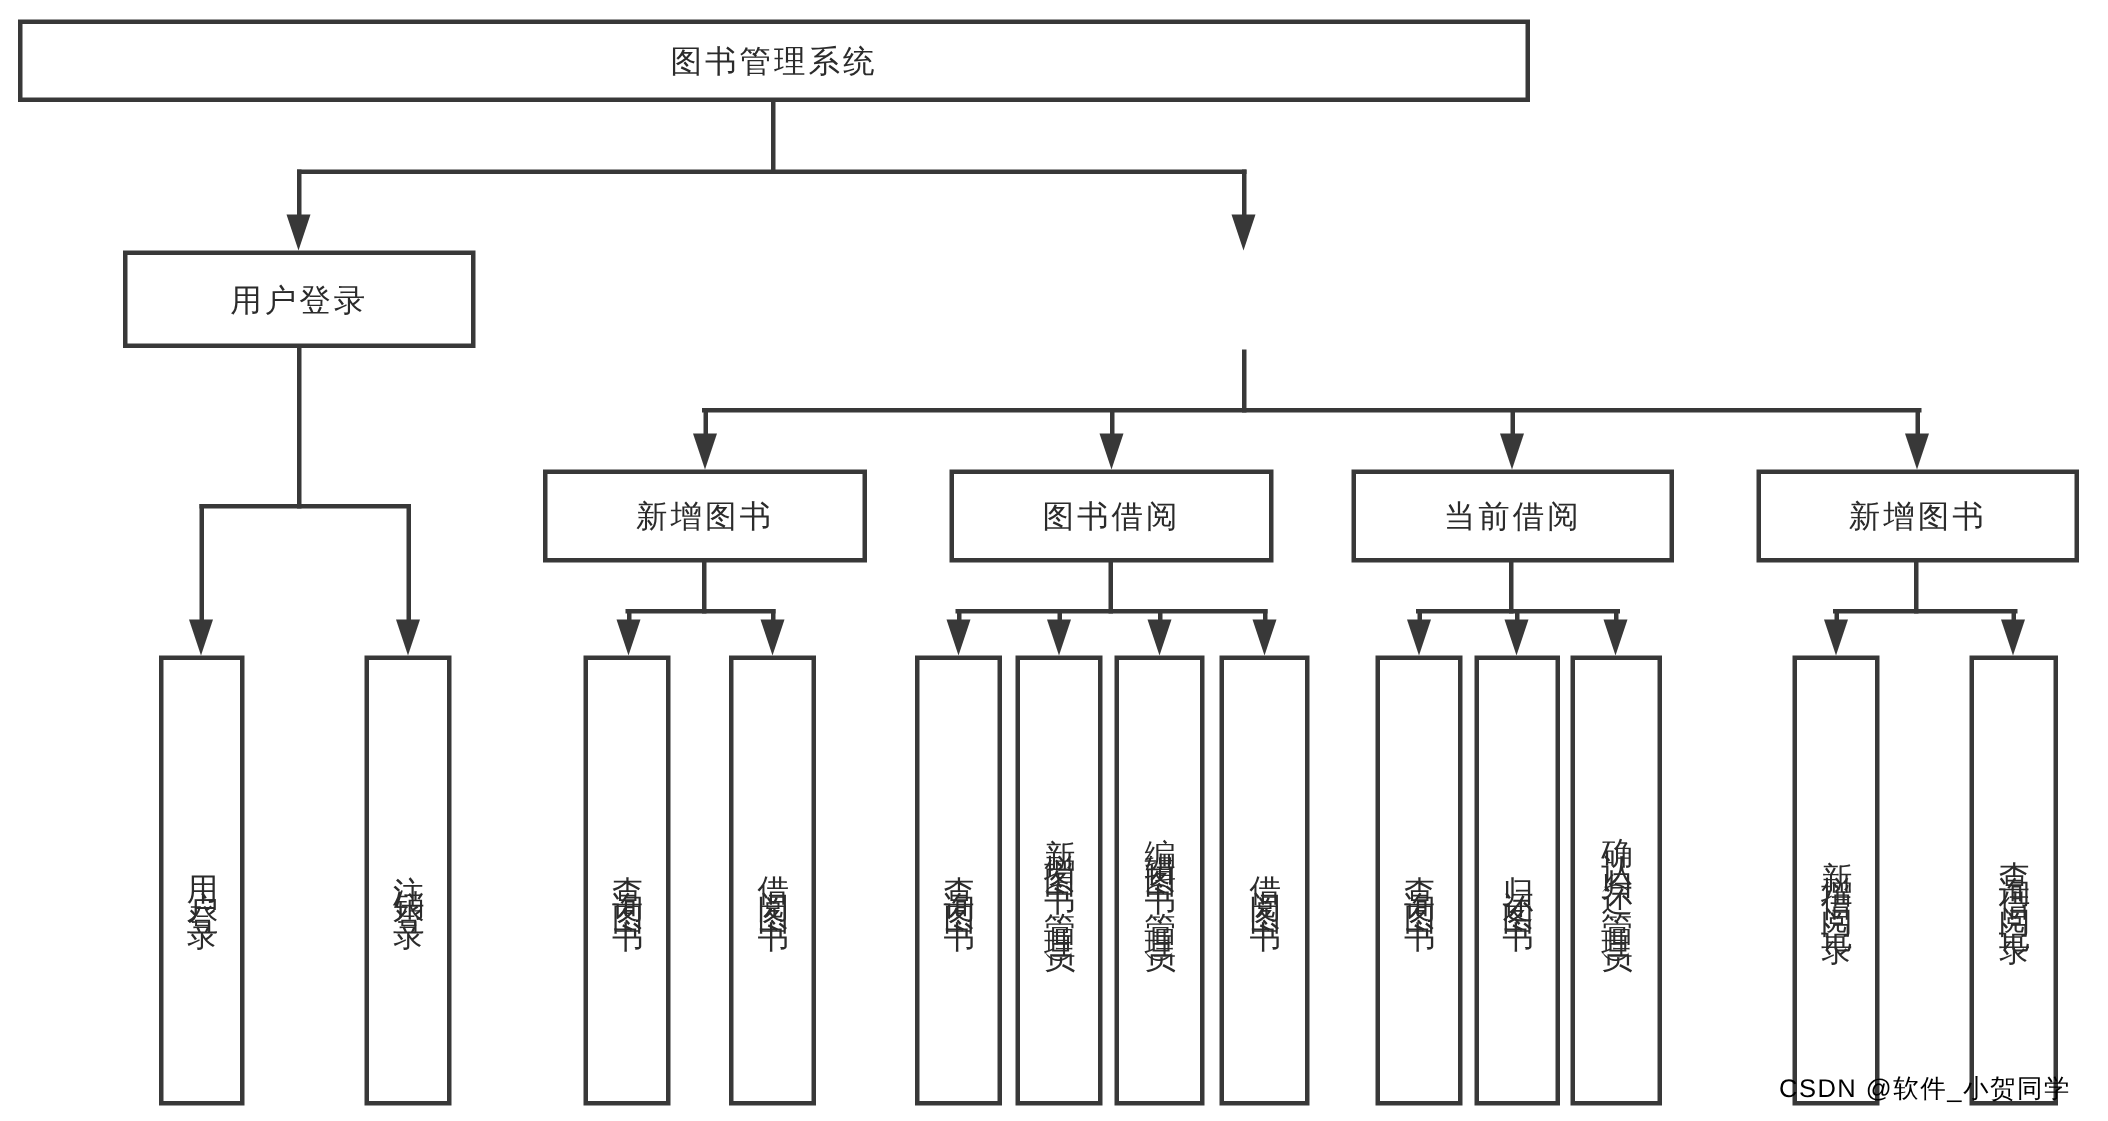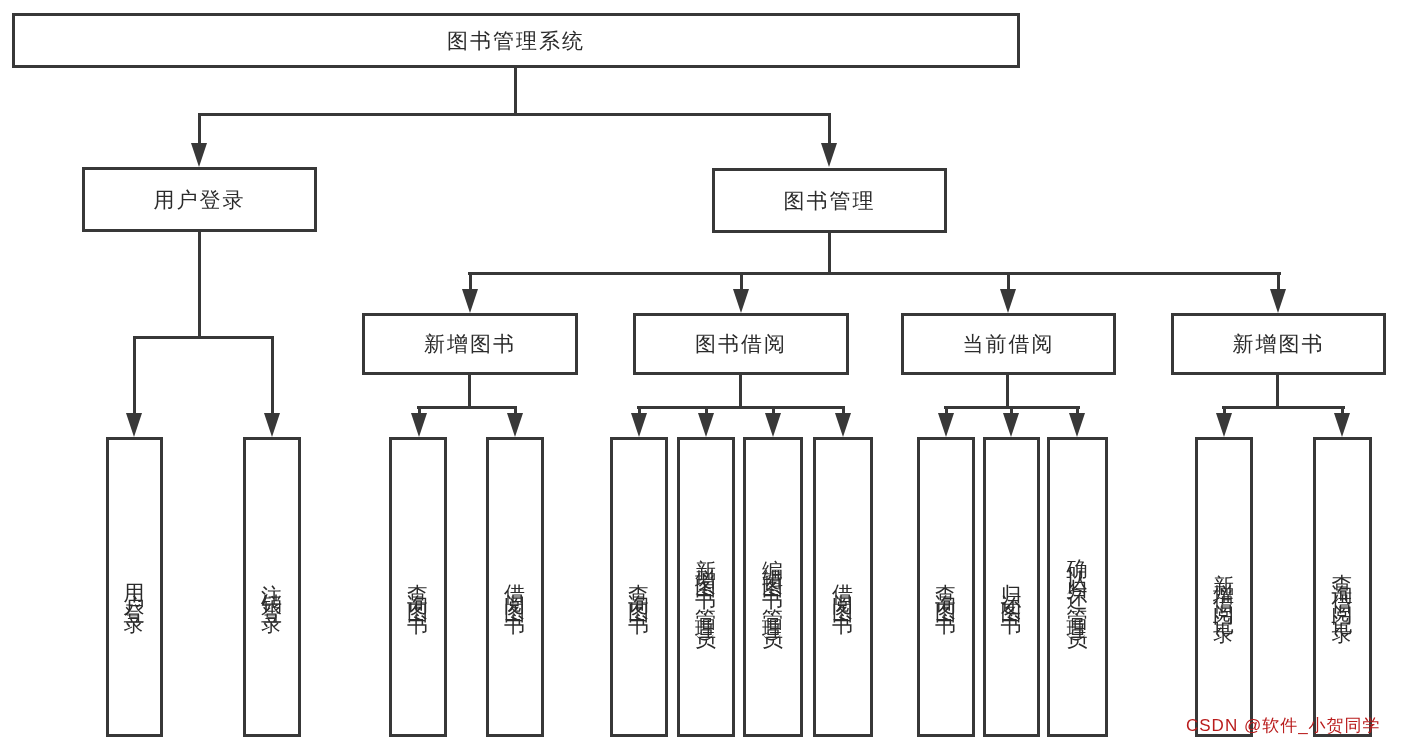--- a/index.html
+++ b/index.html
@@ -24,32 +24,31 @@
   }
   .vl { position:absolute; width:3px; background:#383838; }
   .hl { position:absolute; height:3px; background:#383838; }
   .ah {
     position:absolute; width:0; height:0;
     border-left:8px solid transparent; border-right:8px solid transparent;
     border-top:24px solid #383838;
   }
   #watermark {
     position:absolute; left:1186px; top:714px; z-index:5;
-    font-size:17px; color:#b91c1c; letter-spacing:1px; white-space:nowrap;
+    font-size:17px; color:#000000; letter-spacing:1px; white-space:nowrap;
   }
 </style>
 </head>
 <body>
 
 <div id="canvas">
 
   <div class="node" style="left:12px;top:13px;width:1008px;height:55px">图书管理系统</div>
 
   <div class="node" style="left:82px;top:167px;width:235px;height:65px">用户登录</div>
-  <div class="node" style="left:712px;top:168px;width:235px;height:65px">图书管理</div>
 
   <div class="node" style="left:362px;top:313px;width:216px;height:62px">新增图书</div>
   <div class="node" style="left:901px;top:313px;width:215px;height:62px">当前借阅</div>
   <div class="node" style="left:633px;top:313px;width:216px;height:62px">图书借阅</div>
   <div class="node" style="left:1171px;top:313px;width:215px;height:62px">新增图书</div>
 
   <div class="leaf" style="left:106px;width:57px">
     <span>用户登录</span>
   </div>
   <div class="leaf" style="left:243px;width:58px">

